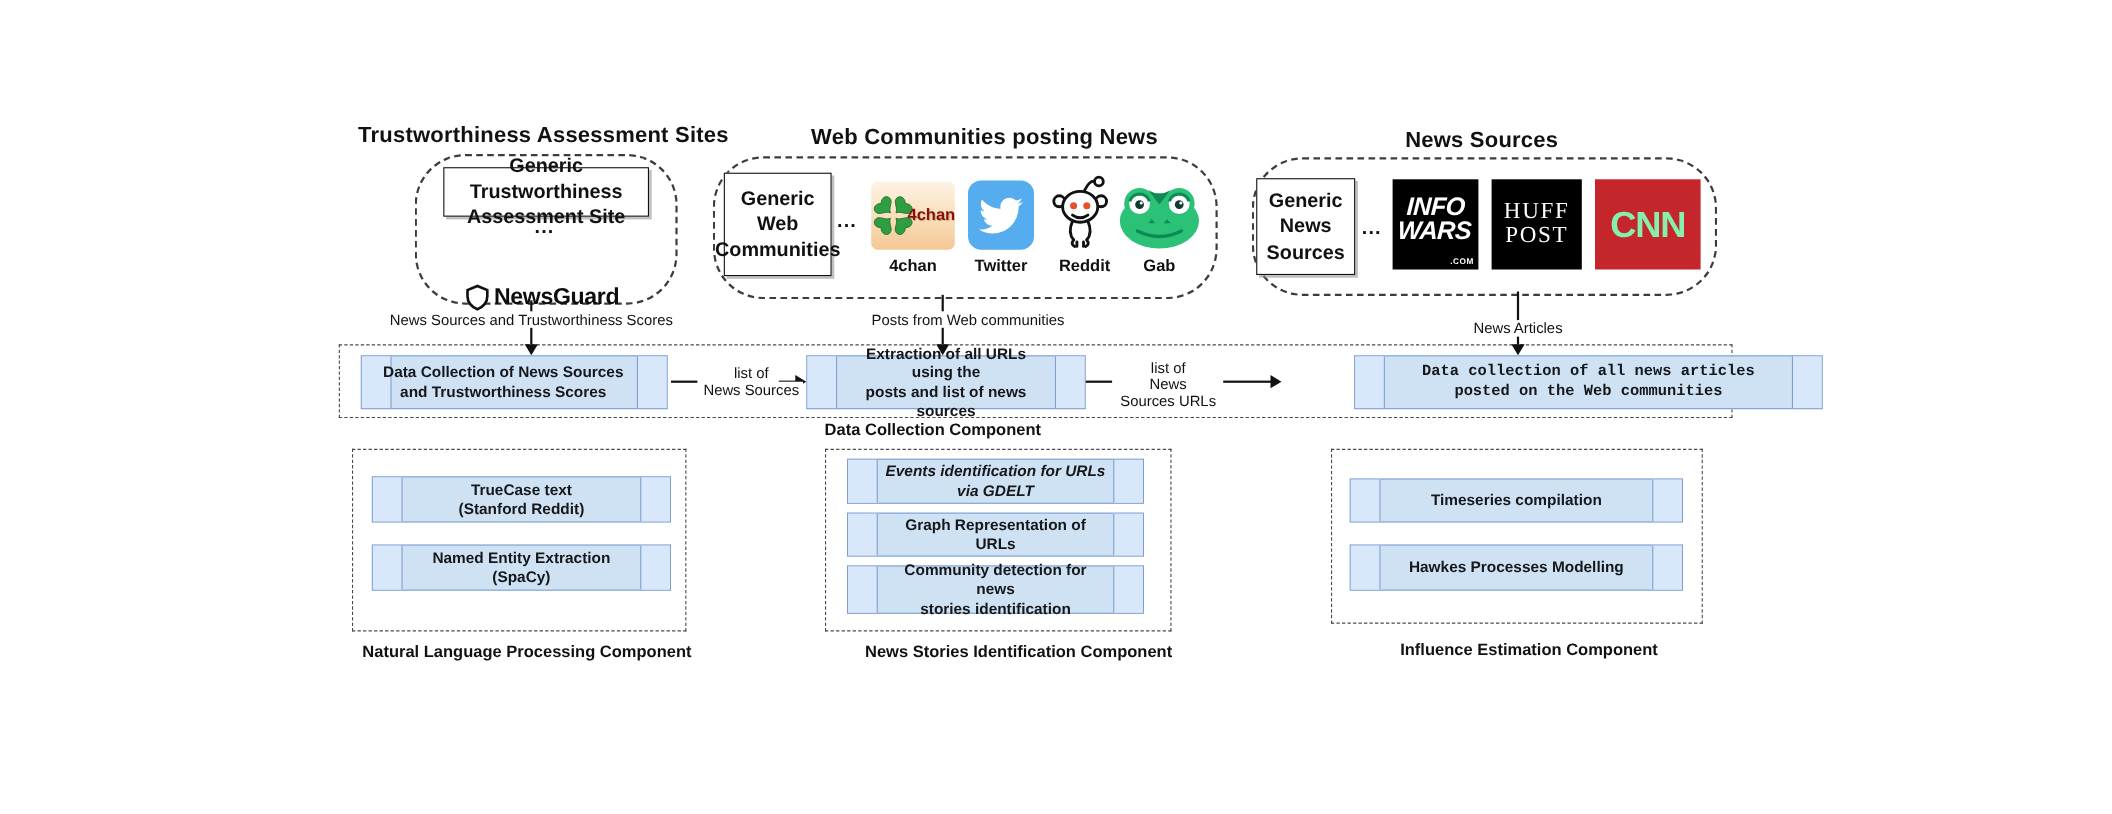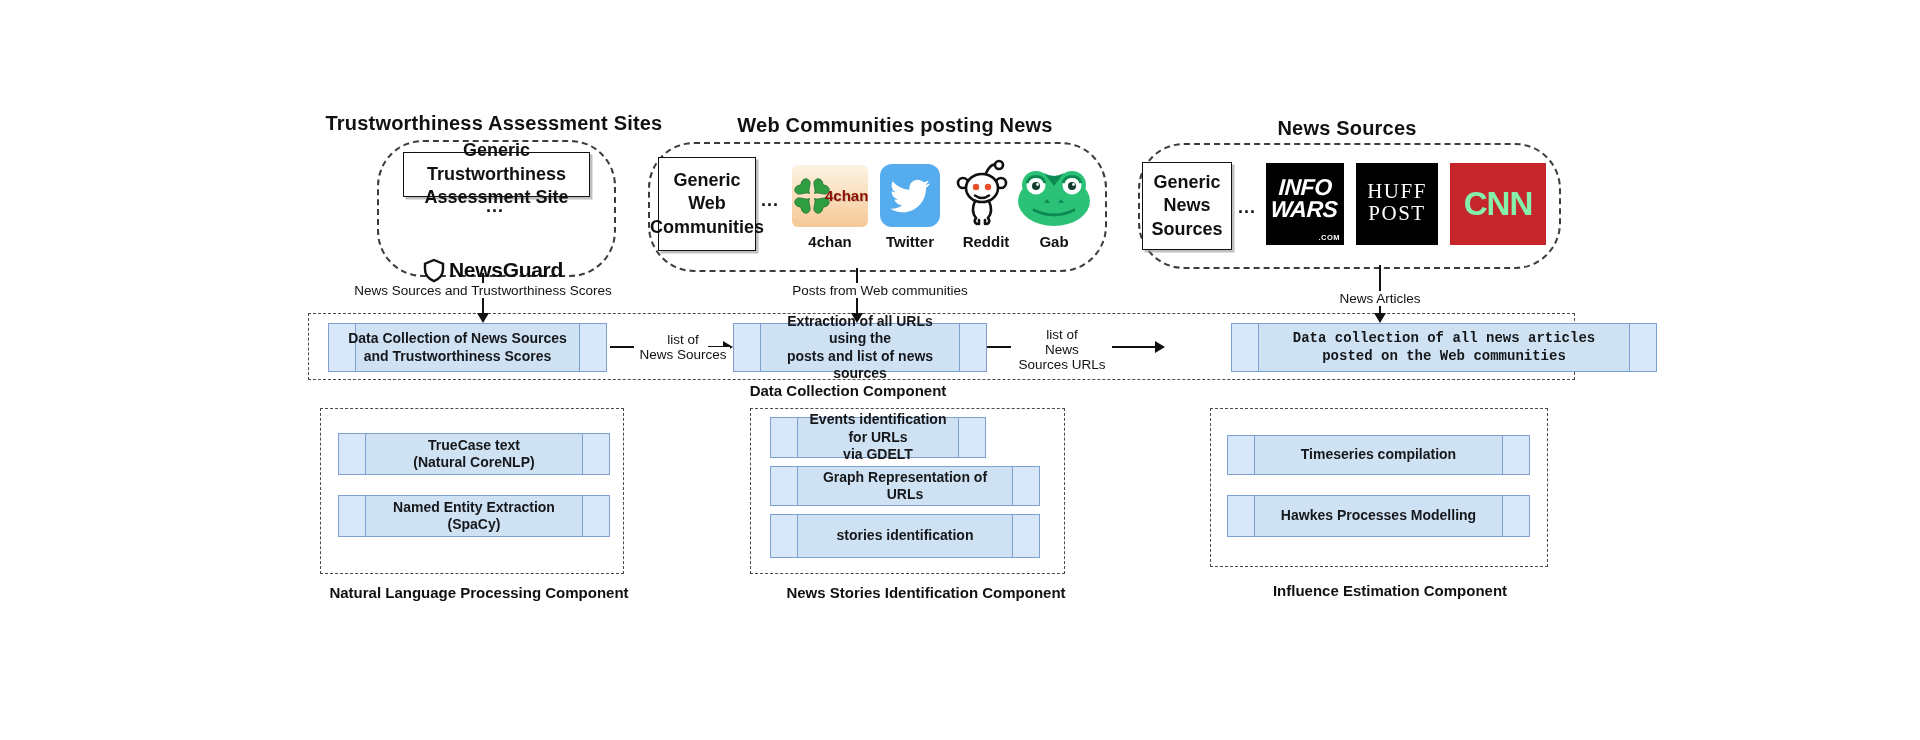--- a/index.html
+++ b/index.html
@@ -232,45 +232,46 @@
     <span>Sources URLs</span>
   </div>
   <div class="abs arrow-h" style="left:1112px;top:346px;width:44px;"></div>
 
   <div class="abs caption" style="left:648px;top:382px;width:400px;">Data Collection Component</div>
 
   <div class="abs dashed-rect" style="left:320px;top:408px;width:302px;height:164px;"></div>
   <div class="abs pbox" style="left:338px;top:433px;width:272px;height:42px;">
     <div>
         <span>TrueCase text</span>
-        <span>(Natural CoreNLP)</span>
+        <span>(Stanford Reddit)</span>
       </div>
   </div>
   <div class="abs pbox" style="left:338px;top:495px;width:272px;height:42px;">
     <div>
         <span>Named Entity Extraction</span>
         <span>(SpaCy)</span>
       </div>
   </div>
   <div class="abs caption" style="left:279px;top:584px;width:400px;">Natural Language Processing Component</div>
 
   <div class="abs dashed-rect" style="left:750px;top:408px;width:313px;height:164px;"></div>
-  <div class="abs pbox" style="left:770px;top:417px;width:216px;height:41px;">
+  <div class="abs pbox" style="left:770px;top:417px;width:270px;height:41px;font-style:italic;">
     <div>
         <span>Events identification for URLs</span>
         <span>via GDELT</span>
       </div>
   </div>
   <div class="abs pbox" style="left:770px;top:466px;width:270px;height:40px;">
     <div>
         <span>Graph Representation of URLs</span>
       </div>
   </div>
   <div class="abs pbox" style="left:770px;top:514px;width:270px;height:44px;">
     <div>
+        <span>Community detection for news</span>
         <span>stories identification</span>
       </div>
   </div>
   <div class="abs caption" style="left:726px;top:584px;width:400px;">News Stories Identification Component</div>
 
   <div class="abs dashed-rect" style="left:1210px;top:408px;width:336px;height:157px;"></div>
   <div class="abs pbox" style="left:1227px;top:435px;width:303px;height:40px;">
     <div>
         <span>Timeseries compilation</span>
       </div>

